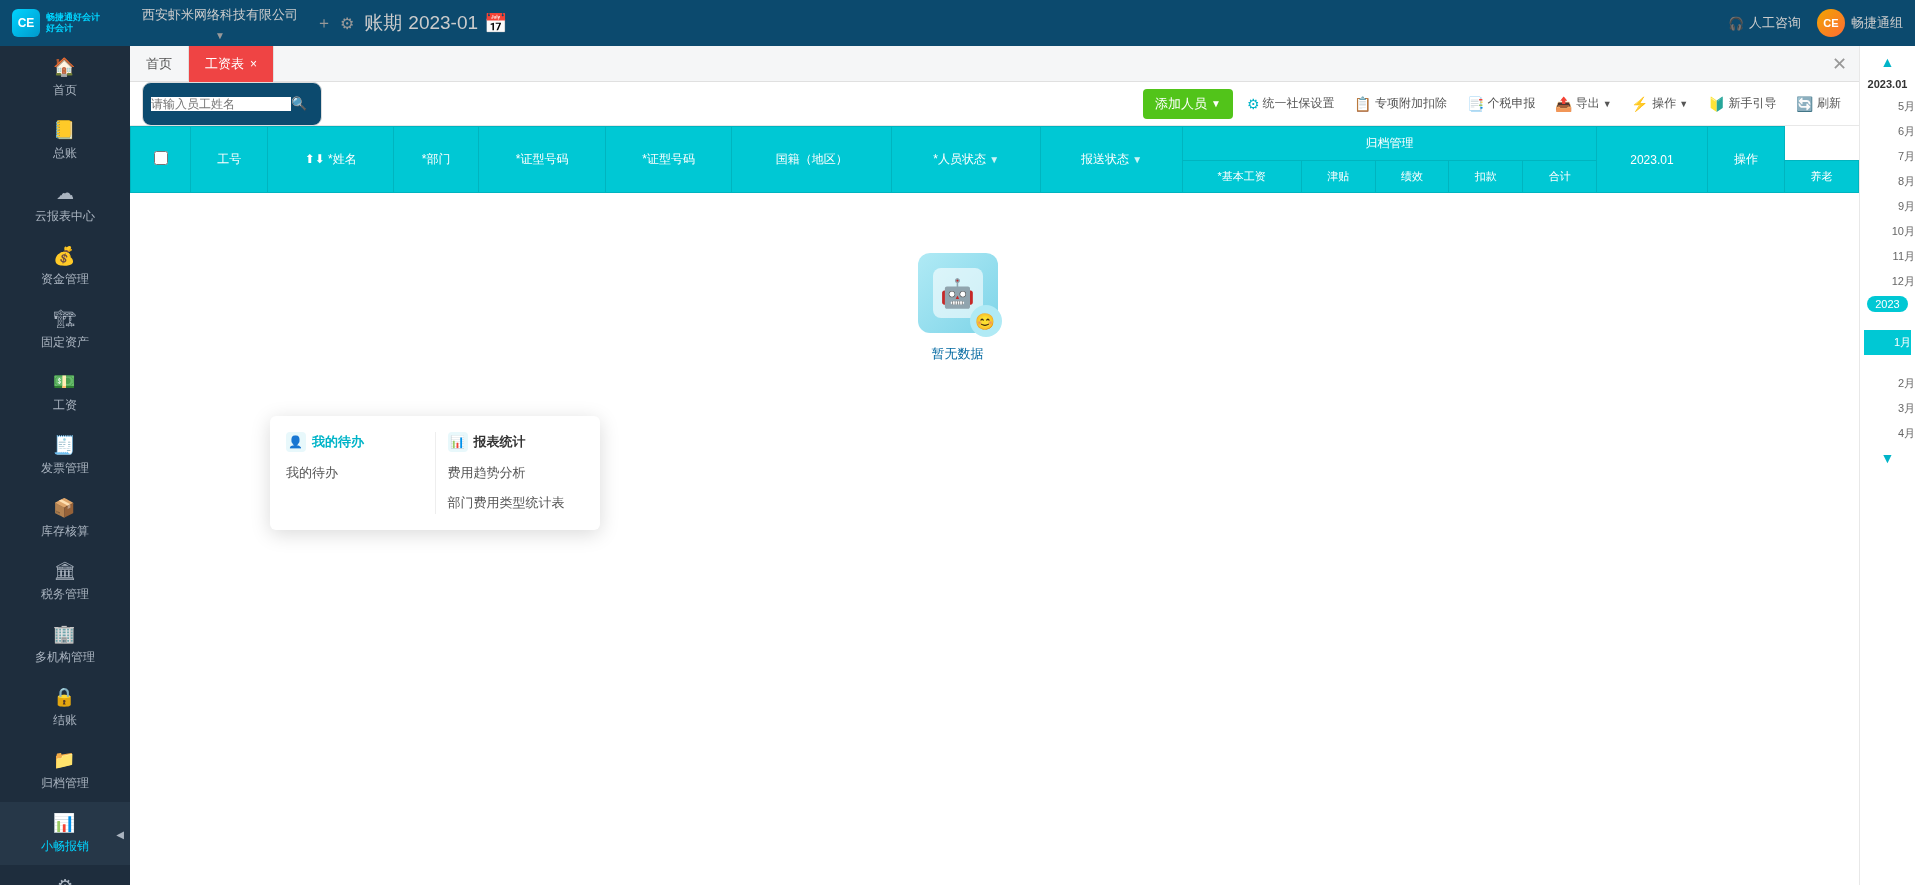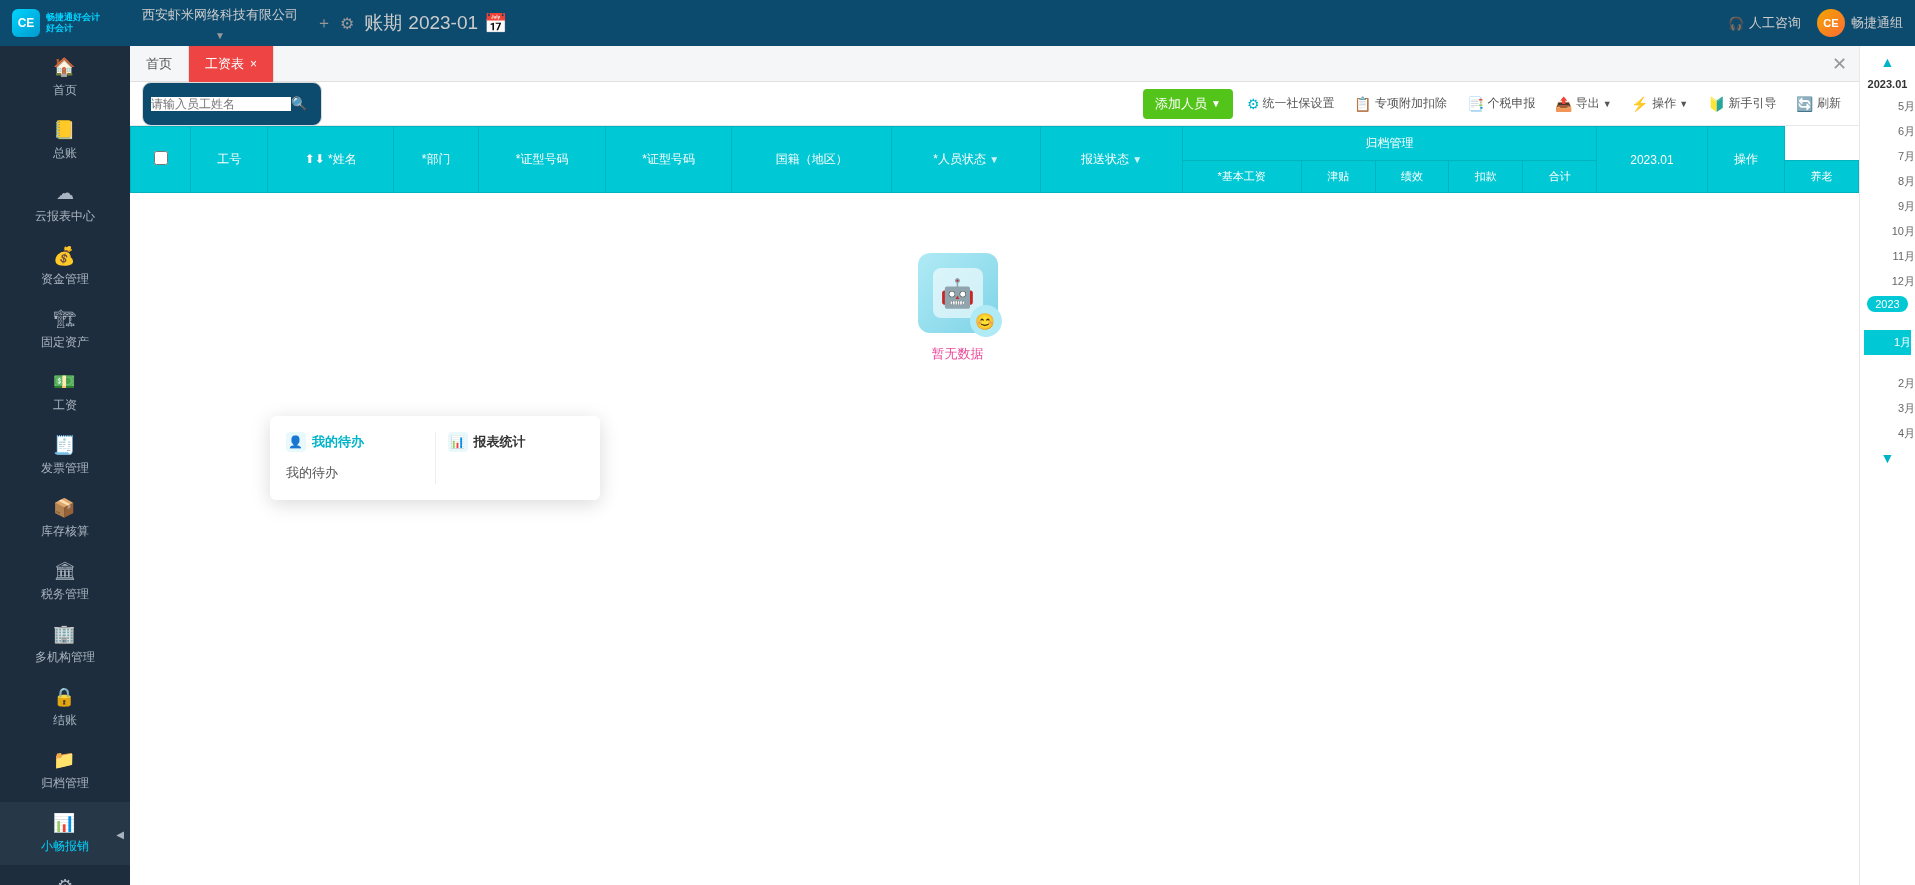--- a/index.html
+++ b/index.html
@@ -234,21 +234,21 @@
       display: flex; align-items: center; justify-content: center;
       font-size: 16px;
     }
     .robot-body {
       width: 50px; height: 50px;
       background: rgba(255,255,255,0.6);
       border-radius: 8px;
       display: flex; align-items: center; justify-content: center;
       font-size: 28px;
     }
-    .empty-text { color: #ec4899; font-size: 13px; }
+    .empty-text { color: #0369a1; font-size: 13px; }
 
     
     .dropdown-popup {
       position: absolute;
       left: 140px;
       top: 370px;
       width: 330px;
       background: white;
       border-radius: 6px;
       box-shadow: 0 4px 20px rgba(0,0,0,0.15);
@@ -553,20 +553,28 @@
               <span>我的待办</span>
             </div>
           </div>
         </div>
         <div class="popup-divider"></div>
         <div class="popup-col">
           <div class="popup-col-header">
             <div class="col-icon" style="background:#e8f8fb;">📊</div>
             <span>报表统计</span>
           </div>
+          <div class="popup-col-items">
+            <div class="popup-col-item">
+              <span>费用趋势分析</span>
+            </div>
+            <div class="popup-col-item">
+              <span>部门费用类型统计表</span>
+            </div>
+          </div>
         </div>
       </div>
     </div>
   </div>
 
   <div class="date-panel">
     <div class="date-panel-nav">▲</div>
     <div class="date-panel-header">2023.01</div>
     <div class="date-panel-item">5月</div>
     <div class="date-panel-item">6月</div>

